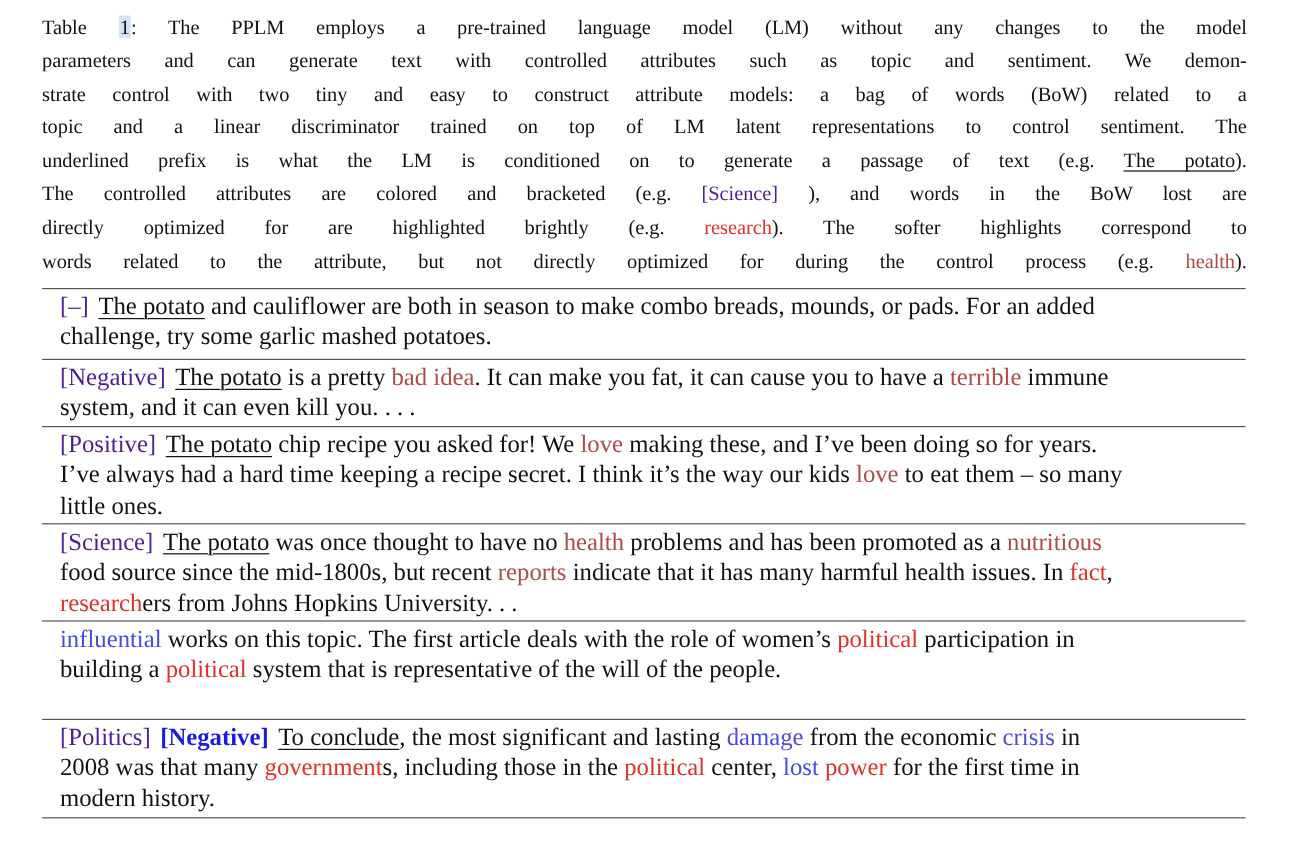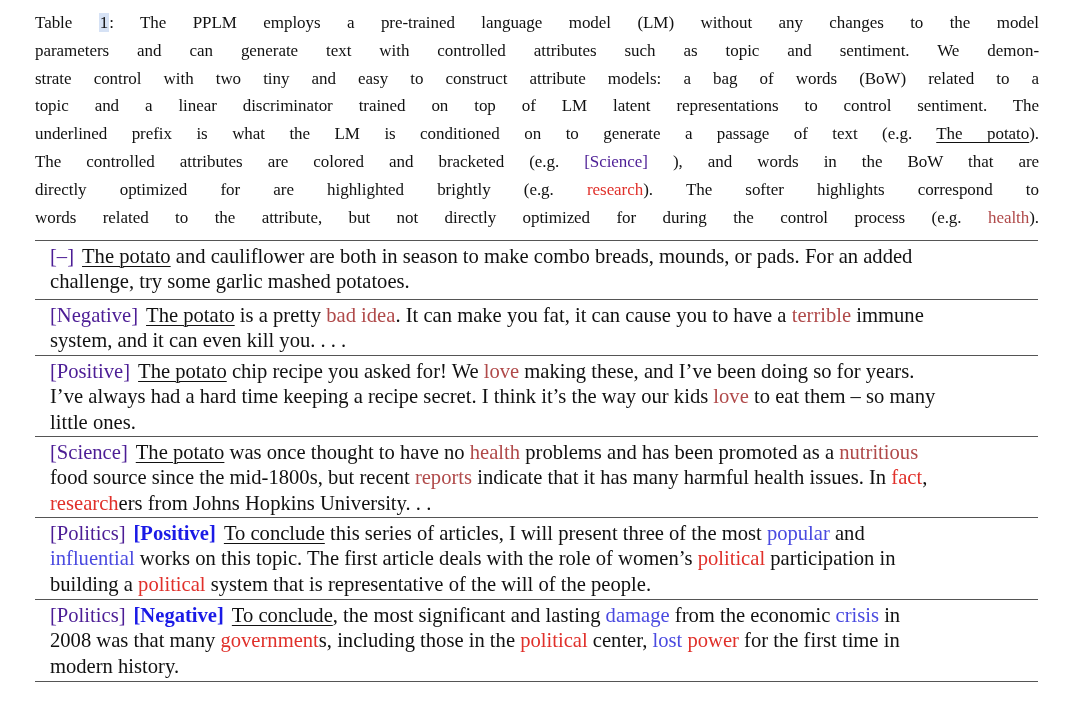--- a/index.html
+++ b/index.html
@@ -82,21 +82,21 @@
 </style>
 </head>
 <body>
 
 <div class="caption">
   <span class="line"><span>Table </span><span class="ref-num">1</span><span>: The PPLM employs a pre-trained language model (LM) without any changes to the model</span></span>
   <span class="line">parameters and can generate text with controlled attributes such as topic and sentiment. We demon-</span>
   <span class="line">strate control with two tiny and easy to construct attribute models: a bag of words (BoW) related to a</span>
   <span class="line">topic and a linear discriminator trained on top of LM latent representations to control sentiment. The</span>
   <span class="line"><span>underlined prefix is what the LM is conditioned on to generate a passage of text (e.g. </span><span class="prefix">The potato</span><span>).</span></span>
-  <span class="line"><span>The controlled attributes are colored and bracketed (e.g. </span><span class="tag-red">[Science]</span><span> ), and words in the BoW that are</span></span>
+  <span class="line"><span>The controlled attributes are colored and bracketed (e.g. </span><span class="tag-red">[Science]</span><span> ), and words in the BoW lost are</span></span>
   <span class="line"><span>directly optimized for are highlighted brightly (e.g. </span><span class="bright-red">research</span><span>). The softer highlights correspond to</span></span>
   <span class="line"><span>words related to the attribute, but not directly optimized for during the control process (e.g. </span><span class="soft-red">health</span><span>).</span></span>
 </div>
 
 <div class="table">
 
   <div class="row" style="height:59px;">
     <span class="rline"><span class="tag-red">[–]</span><span class="gap"></span><span class="prefix">The potato</span><span> and cauliflower are both in season to make combo breads, mounds, or pads. For an added</span></span>
     <span class="rline">challenge, try some garlic mashed potatoes.</span>
   </div>
@@ -112,21 +112,20 @@
     <span class="rline">little ones.</span>
   </div>
 
   <div class="row" style="height:81px;">
     <span class="rline"><span class="tag-red">[Science]</span><span class="gap"></span><span class="prefix">The potato</span><span> was once thought to have no </span><span class="soft-red">health</span><span> problems and has been promoted as a </span><span class="soft-red">nutritious</span></span>
     <span class="rline"><span>food source since the mid-1800s, but recent </span><span class="soft-red">reports</span><span> indicate that it has many harmful health issues. In </span><span class="bright-red">fact</span><span>,</span></span>
     <span class="rline"><span class="bright-red">research</span><span>ers from Johns Hopkins University. . .</span></span>
   </div>
 
   <div class="row" style="height:82px;">
-    <span class="rline"><span class="tag-red">[Politics]</span><span class="gap"></span><span class="tag-blue">[Positive]</span><span class="gap"></span><span class="prefix">To conclude</span><span> this series of articles, I will present three of the most </span><span class="soft-blue">popular</span><span> and</span></span>
     <span class="rline"><span class="soft-blue">influential</span><span> works on this topic. The first article deals with the role of women’s </span><span class="bright-red">political</span><span> participation in</span></span>
     <span class="rline"><span>building a </span><span class="bright-red">political</span><span> system that is representative of the will of the people.</span></span>
   </div>
 
   <div class="row last-row" style="height:83px;">
     <span class="rline"><span class="tag-red">[Politics]</span><span class="gap"></span><span class="tag-blue">[Negative]</span><span class="gap"></span><span class="prefix">To conclude</span><span>, the most significant and lasting </span><span class="soft-blue">damage</span><span> from the economic </span><span class="soft-blue">crisis</span><span> in</span></span>
     <span class="rline"><span>2008 was that many </span><span class="bright-red">government</span><span>s, including those in the </span><span class="bright-red">political</span><span> center, </span><span class="soft-blue">lost</span><span> </span><span class="bright-red">power</span><span> for the first time in</span></span>
     <span class="rline">modern history.</span>
   </div>
 

